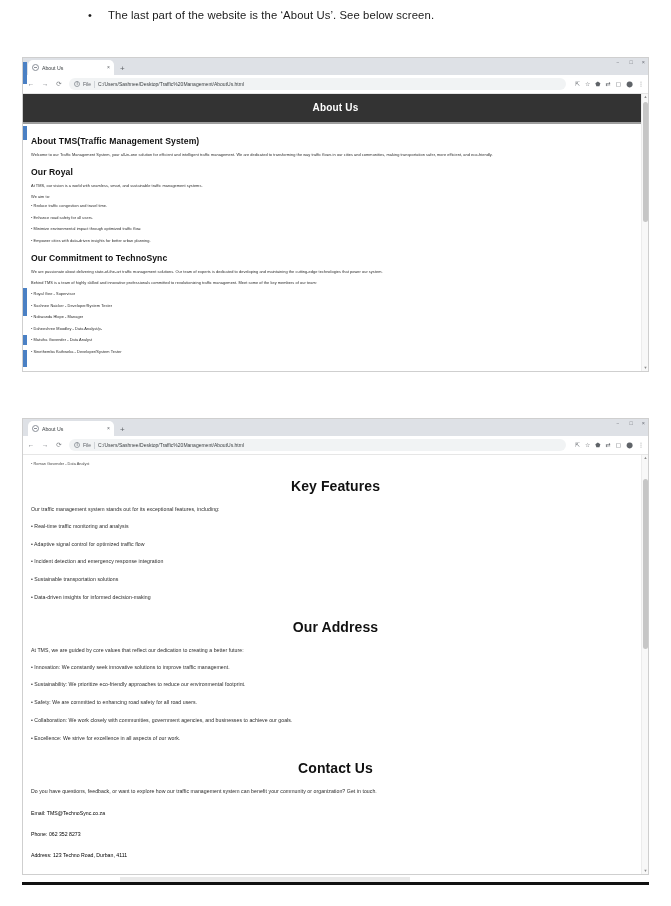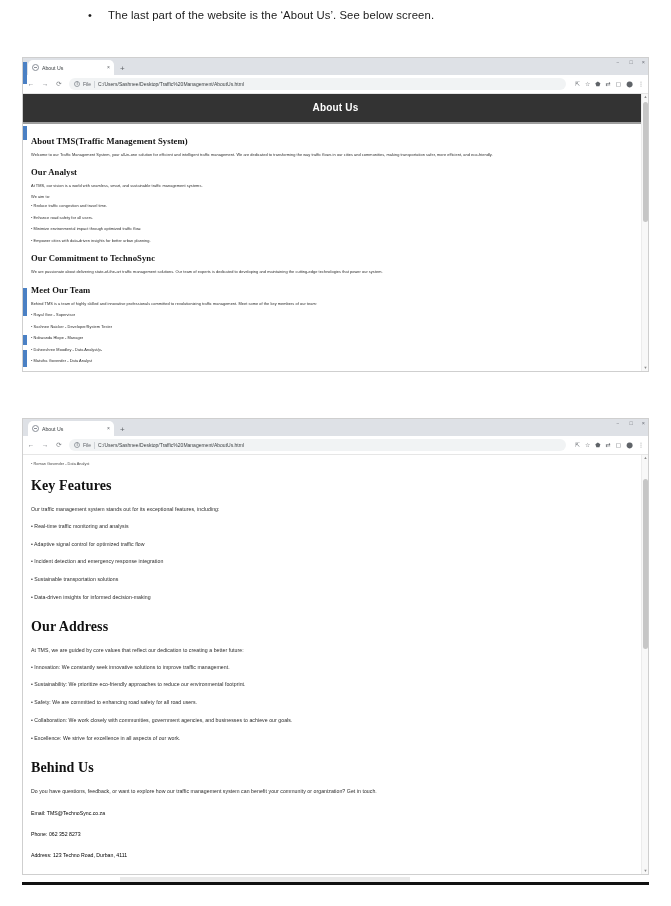--- a/index.html
+++ b/index.html
@@ -221,25 +221,24 @@
     background: #9e9e9e;
   }
 
   .content { padding: 5px 8px 0 8px; }
 
   h2.sec {
     font-weight: bold;
     margin: 7px 0 4px;
     color: #111;
     letter-spacing: 0.1px;
-    font-family: Liberation Serif, serif;
   }
   .win1 h2.sec { font-size: 8.6px; }
   .win1 h2.sec.big { font-size: 8.6px; }
-  .win2 h2.sec { font-size: 14px; margin: 12px 0 9px; }
+  .win2 h2.sec { font-size: 14px; margin: 12px 0 9px; text-align: center; }
 
   p.para, p.bullet {
     margin: 0 0 0;
     color: #2a2a2a;
     letter-spacing: 0.05px;
   }
   .win1 p.para { font-size: 3.9px; padding: 2px 0 3px; line-height: 1.4; }
   .win1 p.bullet { font-size: 3.9px; padding: 3px 0 3px; line-height: 1.4; }
   .win1 p.aim { font-size: 3.9px; padding: 2px 0 1px; }
 
@@ -330,32 +329,31 @@
   <div class="viewport">
     <div class="page">
 
       <div class="banner">About Us</div>
       <div class="banner-sep"></div>
 
       <div class="content">
         <h2 class="sec big">About TMS(Traffic Management System)</h2>
         <p class="para">Welcome to our Traffic Management System, your all-in-one solution for efficient and intelligent traffic management. We are dedicated to transforming the way traffic flows in our cities and communities, making transportation safer, more efficient, and eco-friendly.</p>
 
-        <h2 class="sec">Our Analyst</h2>
+        <h2 class="sec">Our Royal</h2>
         <p class="para">At TMS, our vision is a world with seamless, smart, and sustainable traffic management systems.</p>
         <p class="para aim">We aim to:</p>
         <p class="bullet">• Reduce traffic congestion and travel time.</p>
         <p class="bullet">• Enhance road safety for all users.</p>
         <p class="bullet">• Minimize environmental impact through optimized traffic flow.</p>
         <p class="bullet">• Empower cities with data-driven insights for better urban planning.</p>
 
         <h2 class="sec">Our Commitment to TechnoSync</h2>
         <p class="para">We are passionate about delivering state-of-the-art traffic management solutions. Our team of experts is dedicated to developing and maintaining the cutting-edge technologies that power our system.</p>
 
-        <h2 class="sec">Meet Our Team</h2>
         <p class="para">Behind TMS is a team of highly skilled and innovative professionals committed to revolutionizing traffic management. Meet some of the key members of our team:</p>
         <p class="bullet">• Royal Gee - Supervisor</p>
         <p class="bullet">• Sashnee Naicker - Developer/System Tester</p>
         <p class="bullet">• Nokwanda Hlope - Manager</p>
         <p class="bullet">• Daheeshree Moodley - Data Analyst/p-</p>
         <p class="bullet">• Matsiha Govender - Data Analyst</p>
         <p class="bullet">• Sinethemba Kathweka - Developer/System Tester</p>
 
       </div>
     </div>
@@ -426,21 +424,21 @@
         <p class="bullet">• Data-driven insights for informed decision-making</p>
 
         <h2 class="sec">Our Address</h2>
         <p class="para">At TMS, we are guided by core values that reflect our dedication to creating a better future:</p>
         <p class="bullet">• Innovation: We constantly seek innovative solutions to improve traffic management.</p>
         <p class="bullet">• Sustainability: We prioritize eco-friendly approaches to reduce our environmental footprint.</p>
         <p class="bullet">• Safety: We are committed to enhancing road safety for all road users.</p>
         <p class="bullet">• Collaboration: We work closely with communities, government agencies, and businesses to achieve our goals.</p>
         <p class="bullet">• Excellence: We strive for excellence in all aspects of our work.</p>
 
-        <h2 class="sec">Behind Us</h2>
+        <h2 class="sec">Contact Us</h2>
         <p class="para">Do you have questions, feedback, or want to explore how our traffic management system can benefit your community or organization? Get in touch.</p>
         <p class="line">Email: TMS@TechnoSync.co.za</p>
         <p class="line">Phone: 062 352 8273</p>
         <p class="line">Address: 123 Techno Road, Durban, 4111</p>
 
       </div>
     </div>
 
     <div class="vscroll">
       <div class="vscroll-arrow" style="top:1px">▲</div>

